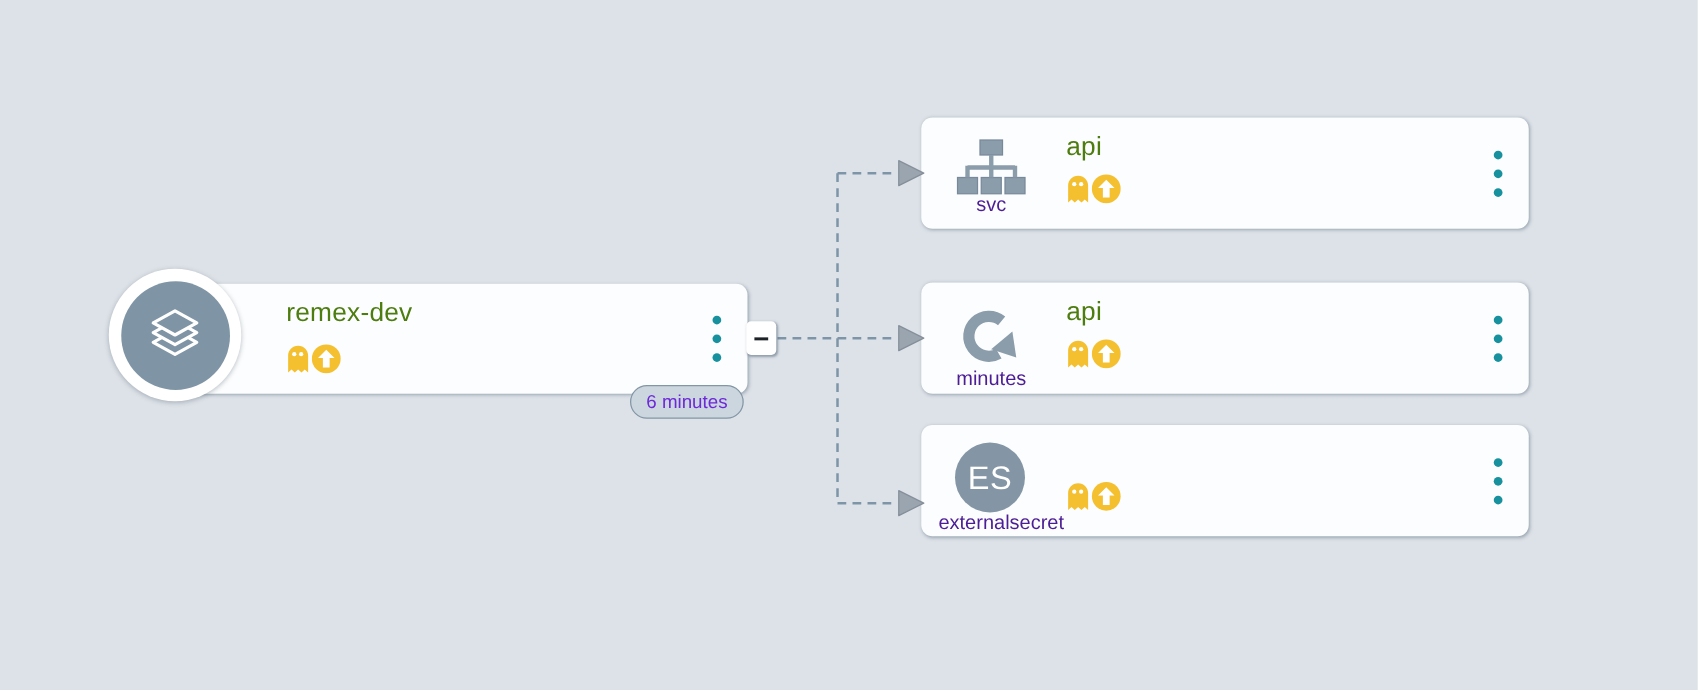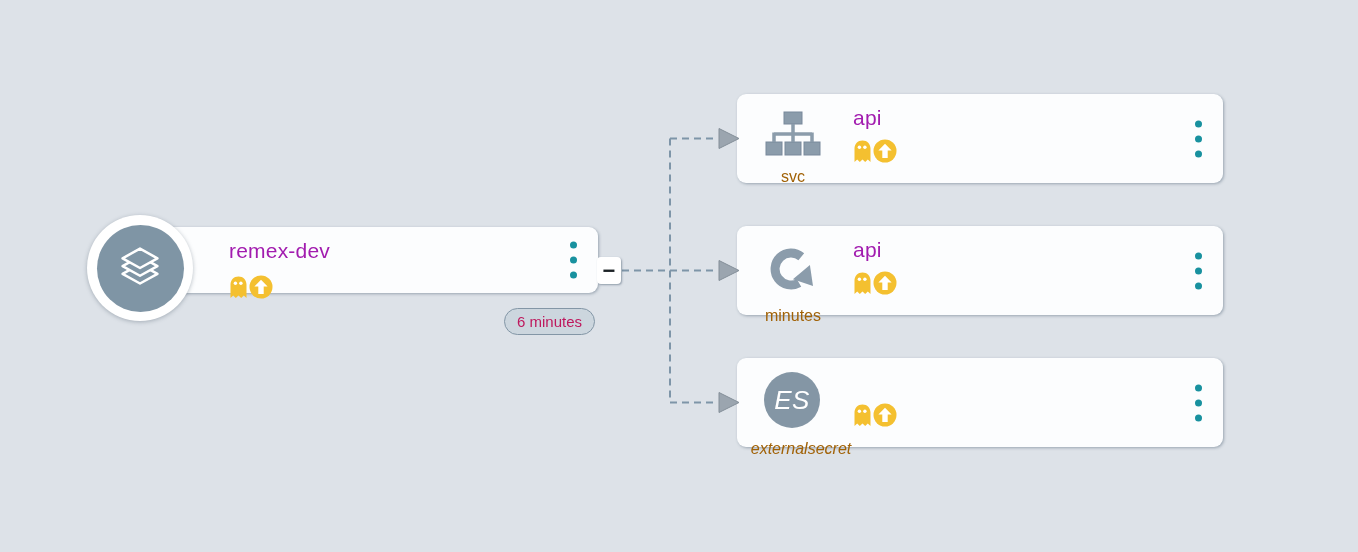--- a/index.html
+++ b/index.html
@@ -5,27 +5,27 @@
   html,body{margin:0;padding:0;}
   body{font-family:"Liberation Sans", sans-serif;}
   .stage{position:relative;width:1358px;height:552px;background:#dde2e8;overflow:hidden;}
 
   
   .connectors{position:absolute;left:0;top:0;pointer-events:none;z-index:5;}
 
   
   .card{position:absolute;background:#fcfdfe;border-radius:9px;
         box-shadow:1px 1px 3px rgba(70,90,110,.45);z-index:2;}
-  .main-card{left:130px;top:227px;width:468px;height:66px;}
+  .main-card{left:130px;top:227px;width:468px;height:88px;}
   .child-card{left:737px;width:486px;height:89px;}
   .child-0{top:94px;}
   .child-1{top:226px;}
-  .child-2{top:358px;font-style:italic;}
-
-  .node-title{position:absolute;left:116px;top:12px;font-size:21px;color:#a21caf;
+  .child-2{top:340px;}
+
+  .node-title{position:absolute;left:116px;top:12px;font-size:21px;color:#4d7c0f;
               letter-spacing:.2px;white-space:nowrap;}
   .main-card .node-title{left:99px;}
   .status-icons{position:absolute;left:116px;top:45px;display:flex;align-items:flex-end;}
   .main-card .status-icons{left:99px;top:48px;}
   .status-icons svg{display:block;}
   .status-icons .sync{margin-left:1px;}
 
   
   .kebab{position:absolute;right:17px;top:50%;transform:translateY(-50%);
          display:flex;flex-direction:column;gap:8px;padding:4px;cursor:pointer;}
@@ -41,26 +41,26 @@
   
   .collapse-btn{position:absolute;left:597px;top:257px;width:24px;height:27px;
                 background:#ffffff;border:none;border-radius:4px;z-index:6;
                 box-shadow:1px 1px 2px rgba(70,90,110,.5);cursor:pointer;
                 font-size:22px;line-height:23px;font-weight:700;color:#1c2226;
                 text-align:center;padding:0;}
 
   
   .time-badge{position:absolute;left:504px;top:308px;height:25px;z-index:7;
               background:#ccd6de;border:1.5px solid #8396a6;border-radius:14px;
-              padding:0 12px;font-size:15px;line-height:25px;color:#be185d;white-space:nowrap;}
+              padding:0 12px;font-size:15px;line-height:25px;color:#6d28d9;white-space:nowrap;}
 
   
   .res-icon{position:absolute;}
-  .kind-label{position:absolute;transform:translateX(-50%);font-size:16px;color:#a16207;
-              white-space:nowrap;z-index:4;margin-top:12px;}
+  .kind-label{position:absolute;transform:translateX(-50%);font-size:16px;color:#4c1d95;
+              white-space:nowrap;z-index:4;}
   .es-circle{width:56px;height:56px;border-radius:50%;background:#8496a5;
              display:flex;align-items:center;justify-content:center;
              color:#fff;font-size:26px;letter-spacing:.5px;}
 </style>
 </head>
 <body>
 
 <div class="stage">
 
   <div class="card main-card">

